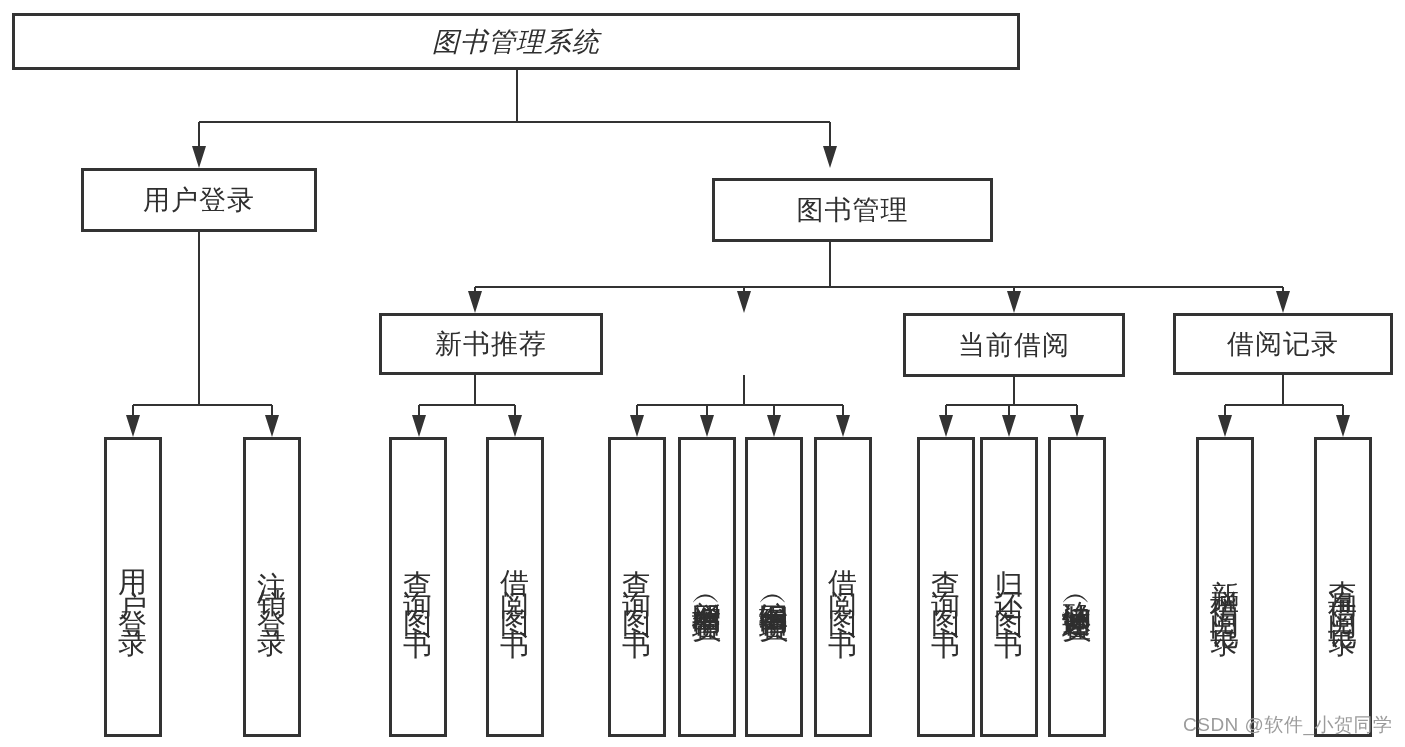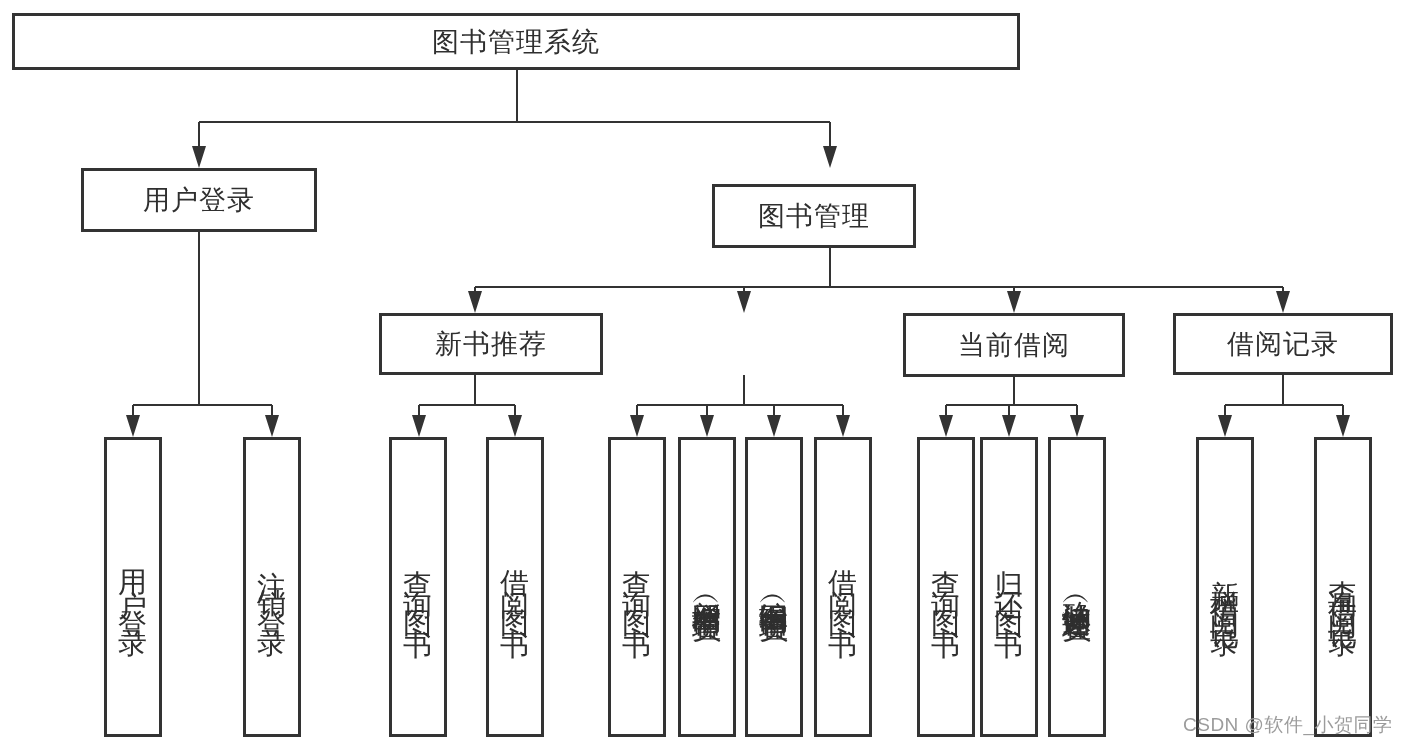--- a/index.html
+++ b/index.html
@@ -22,21 +22,21 @@
     position: absolute;
     box-sizing: border-box;
     background: #ffffff;
     border: 3px solid #333333;
     display: flex;
     align-items: center;
     justify-content: center;
     text-align: center;
   }
   .h { font-size: 27px; letter-spacing: 1px; }
-  .root { font-size: 27px; }
+  .root { font-size: 27px; font-style: italic; }
   .v {
     writing-mode: vertical-rl;
     text-orientation: mixed;
     font-size: 29px;
     width: 58px;
     top: 437px;
     height: 300px;
   }
   .v.wide  { letter-spacing: 20px; }
   .v.mid   { letter-spacing: 10px; }
@@ -89,21 +89,21 @@
       M1336 415 L1350 415 L1343 437 Z"></path>
   </svg>
 
   <div class="box h root" style="left:12px; top:13px; width:1008px; height:57px">
     <span>图书管理系统</span>
   </div>
 
   <div class="box h" style="left:81px; top:168px; width:236px; height:64px">
     <span>用户登录</span>
   </div>
-  <div class="box h" style="left:712px; top:184px; width:204px; height:64px">
+  <div class="box h" style="left:712px; top:178px; width:281px; height:64px">
     <span>图书管理</span>
   </div>
 
   <div class="box h" style="left:379px; top:313px; width:224px; height:62px">
     <span>新书推荐</span>
   </div>
   <div class="box h" style="left:903px; top:313px; width:222px; height:64px">
     <span>当前借阅</span>
   </div>
   <div class="box h" style="left:1173px; top:313px; width:220px; height:62px">

